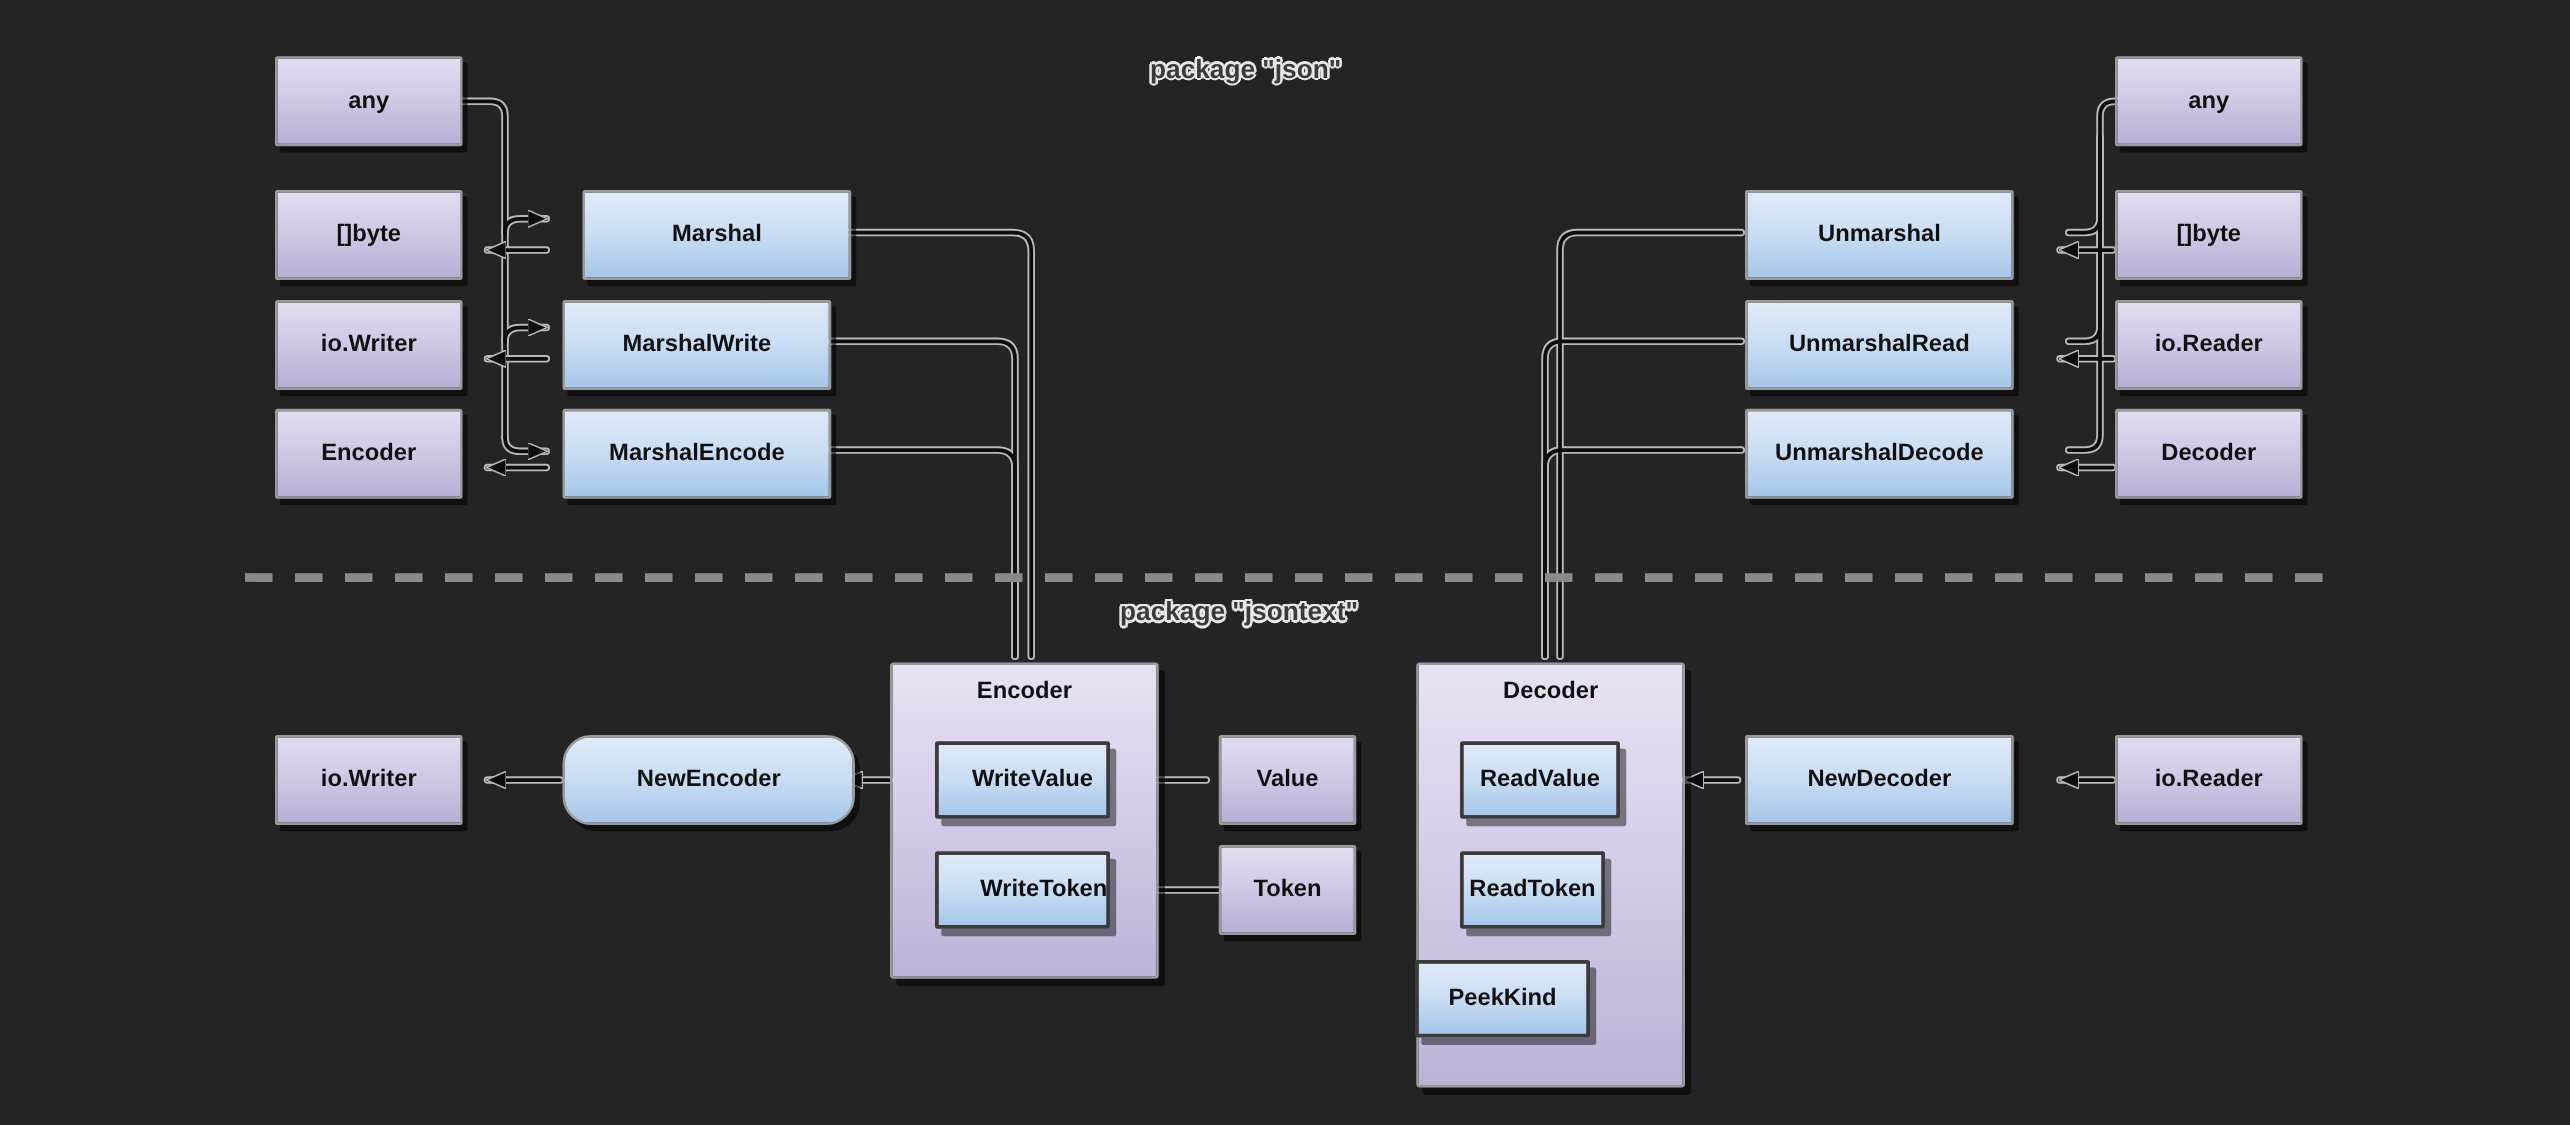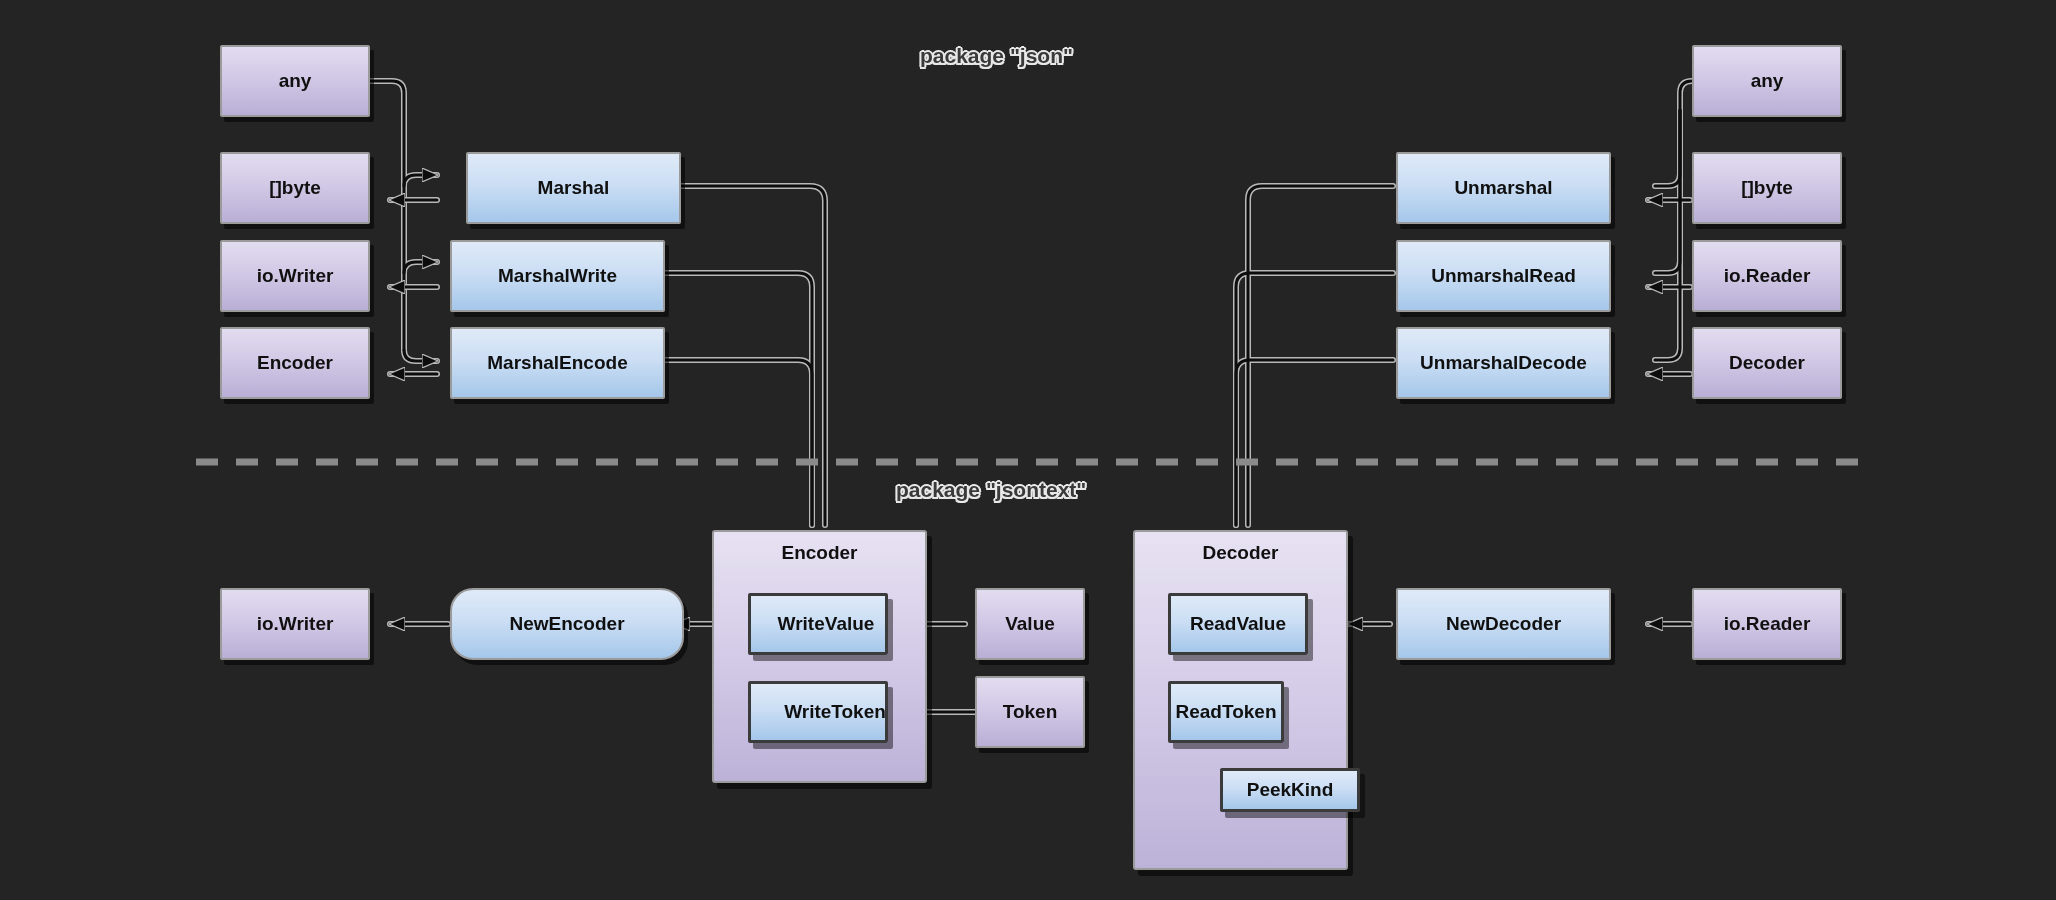--- a/index.html
+++ b/index.html
@@ -181,23 +181,23 @@
 
   <div class="group" style="left:712px;top:530px;width:215px;height:253px;">
     <div class="group-title">Encoder</div>
   </div>
   <div class="member" style="left:748px;top:593px;width:140px;height:62px;padding-left:16px;">WriteValue</div>
   <div class="member" style="left:748px;top:681px;width:140px;height:62px;padding-left:34px;">WriteToken</div>
 
   <div class="group" style="left:1133px;top:530px;width:215px;height:340px;">
     <div class="group-title">Decoder</div>
   </div>
-  <div class="member" style="left:1168px;top:593px;width:140px;height:62px;">ReadValue</div>
+  <div class="member" style="left:1168px;top:593px;width:128px;height:62px;">ReadValue</div>
   <div class="member" style="left:1168px;top:681px;width:116px;height:62px;">ReadToken</div>
-  <div class="member" style="left:1220px;top:768px;width:140px;height:44px;">PeekKind</div>
+  <div class="member" style="left:1132px;top:768px;width:140px;height:62px;">PeekKind</div>
 
   <div class="node type" style="left:220px;top:588px;width:150px;height:72px;">io.Writer</div>
   <div class="node func" style="left:450px;top:588px;width:234px;height:72px;border-radius:23px;">NewEncoder</div>
 
   <div class="node type" style="left:975px;top:588px;width:110px;height:72px;">Value</div>
   <div class="node type" style="left:975px;top:676px;width:110px;height:72px;">Token</div>
 
   <div class="node func" style="left:1396px;top:588px;width:215px;height:72px;">NewDecoder</div>
   <div class="node type" style="left:1692px;top:588px;width:150px;height:72px;">io.Reader</div>
 

